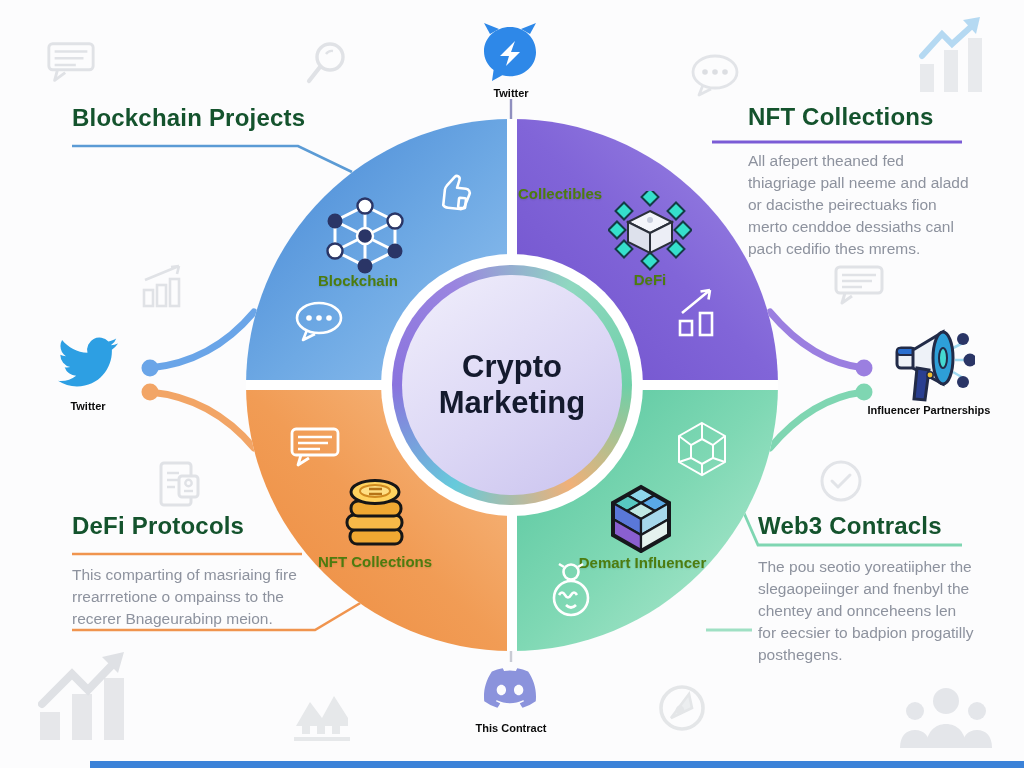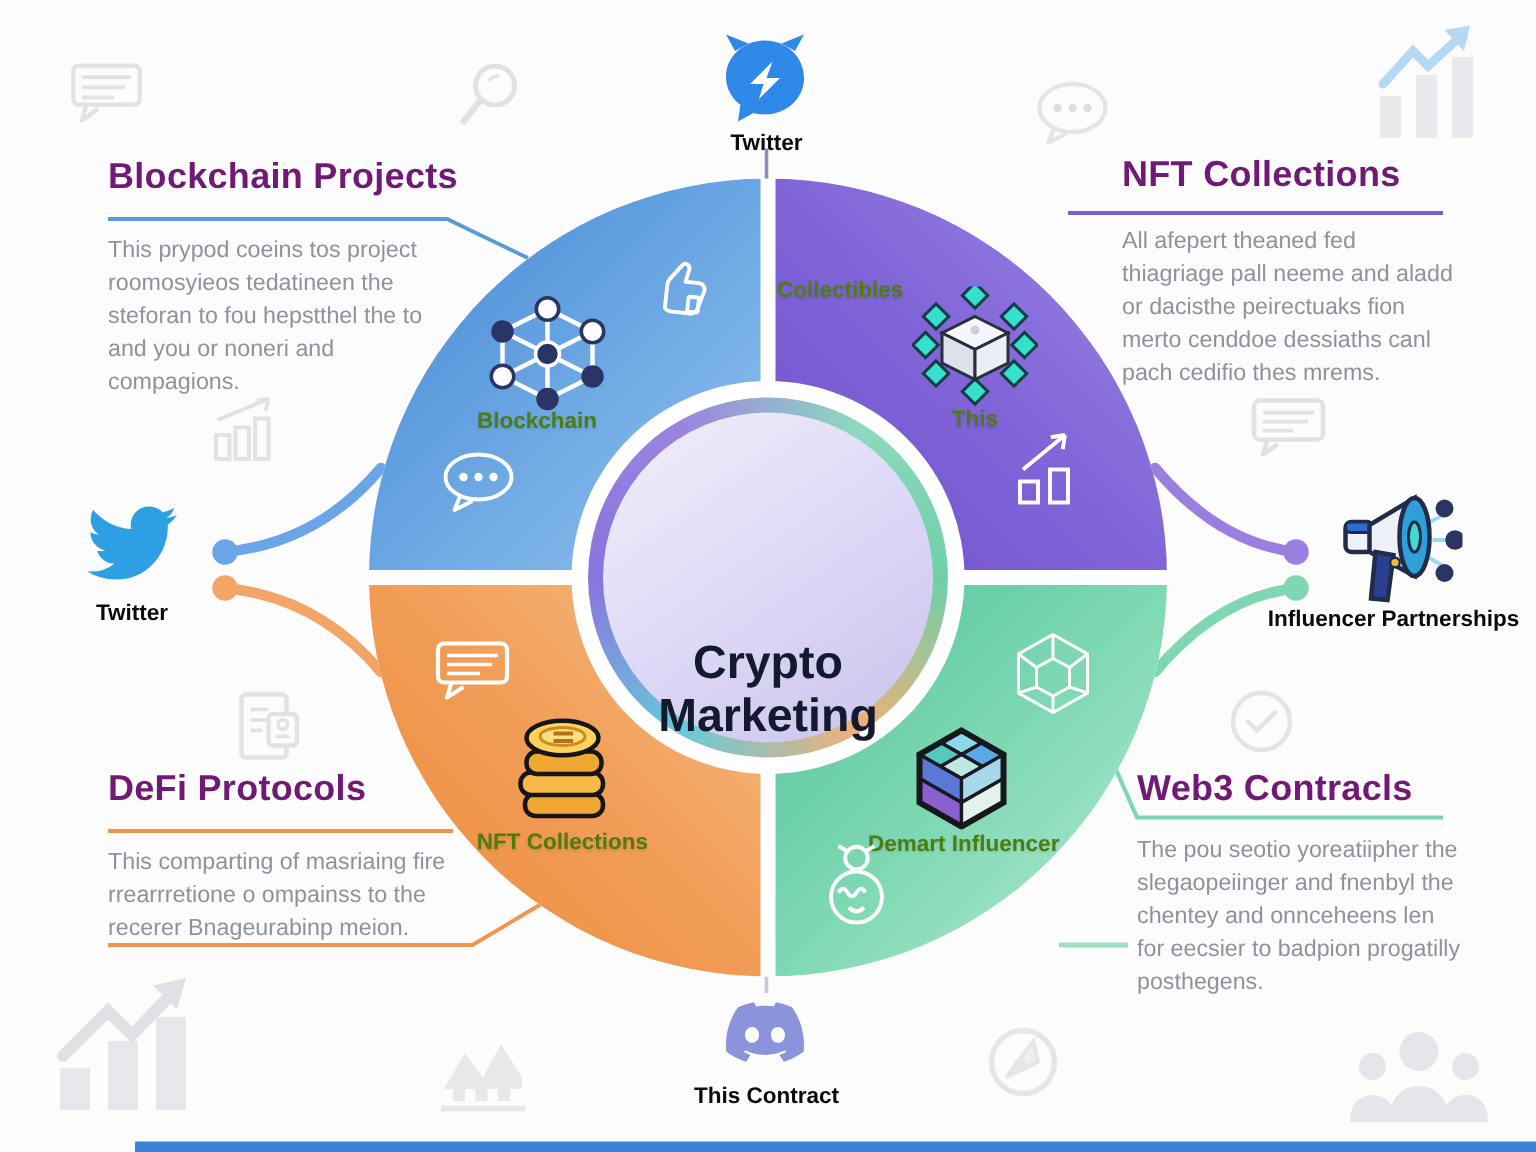--- a/index.html
+++ b/index.html
@@ -1,42 +1,42 @@
 <!DOCTYPE html>
 <html><head>
 <meta charset="utf-8">
 <style>
   html,body{margin:0;padding:0;width:1024px;height:768px;overflow:hidden;
     font-family:"Liberation Sans",sans-serif;background:#fcfcfd;}
   .stage{position:absolute;inset:0;width:1024px;height:768px;}
   .abs{position:absolute;}
   
-  .tb-heading{font-size:24px;font-weight:bold;color:#701a75;letter-spacing:.2px;}
+  .tb-heading{font-size:24px;font-weight:bold;color:#14532d;letter-spacing:.2px;}
   .tb-body{font-size:15.5px;color:#8d929e;line-height:1.42;}
   
   .wheel{position:absolute;left:246px;top:119px;width:532px;height:532px;border-radius:50%;
     overflow:hidden;background:#fff;}
   .quad{position:absolute;width:261px;height:261px;}
   .q-tl{left:0;top:0;background:linear-gradient(135deg,#4486d4 0%,#6ea9e4 55%,#93c2ef 100%);}
   .q-tr{left:271px;top:0;background:linear-gradient(225deg,#9d88e4 0%,#8165d8 50%,#6f50cc 100%);}
   .q-bl{left:0;top:271px;background:linear-gradient(45deg,#ed8a3d 0%,#f19c55 50%,#f7bc86 100%);}
   .q-br{left:271px;top:271px;background:linear-gradient(315deg,#b9ecd4 0%,#7fd8b4 50%,#52c49c 100%);}
   .ring1{position:absolute;left:266px;top:266px;transform:translate(-50%,-50%);
     width:262px;height:262px;border-radius:50%;background:#fff;}
   .ring2{position:absolute;left:50%;top:50%;transform:translate(-50%,-50%);
     width:240px;height:240px;border-radius:50%;
     background:conic-gradient(from 210deg,#66cadb,#8a74de,#9a84e0,#8fd8c0,#6fd0a8,#f0b078,#66cadb);}
   .face-c{position:absolute;left:50%;top:50%;transform:translate(-50%,-50%);
     width:220px;height:220px;border-radius:50%;
     background:linear-gradient(145deg,#efedfb 5%,#dcd7f5 55%,#c9c2ee 100%);
-    display:flex;align-items:flex-end;justify-content:center;text-align:center;}
+    display:flex;align-items:center;justify-content:center;text-align:center;}
   .center-title{font-size:31px;font-weight:bold;color:#141a2e;line-height:1.15;width:180px;}
   .q-label{position:absolute;text-align:center;color:#4d7c0f;font-size:15px;font-weight:bold;
     text-shadow:0 1px 2px rgba(0,0,0,.12);}
-  .callout-label{position:absolute;text-align:center;color:#0b0b0b;font-size:15px;font-weight:bold;}
+  .callout-label{position:absolute;text-align:center;color:#0b0b0b;font-size:11px;font-weight:bold;}
   svg{display:block;}
 </style>
 </head>
 <body>
 
 <div class="stage">
 
   <svg class="abs" style="left:45px;top:38px" width="52" height="50" viewBox="0 0 54 50">
     <rect x="4" y="5" width="46" height="27" rx="4" fill="none" stroke="#e0e2e6" stroke-width="3"></rect>
     <path d="M10 13 h34 M10 20 h30 M10 27 h22" stroke="#e0e2e6" stroke-width="2.6" fill="none"></path>
@@ -175,21 +175,21 @@
         <rect x="69" y="33" width="12" height="12" transform="rotate(45 75 39)"></rect>
         <rect x="10" y="52" width="12" height="12" transform="rotate(45 16 58)"></rect>
         <rect x="62" y="52" width="12" height="12" transform="rotate(45 68 58)"></rect>
         <rect x="36" y="64" width="12" height="12" transform="rotate(45 42 70)"></rect>
       </g>
       <polygon points="42,20 64,31 42,42 20,31" fill="#f4f6fb" stroke="#2a2f3a" stroke-width="2"></polygon>
       <polygon points="20,31 42,42 42,62 20,51" fill="#dde1ec" stroke="#2a2f3a" stroke-width="2"></polygon>
       <polygon points="64,31 42,42 42,62 64,51" fill="#eceef6" stroke="#2a2f3a" stroke-width="2"></polygon>
       <circle cx="42" cy="29" r="3" fill="#c8cedd"></circle>
     </svg>
-    <div class="q-label" style="left:324px;top:152px;width:160px">This</div>
+    <div class="q-label" style="left:324px;top:152px;width:160px">DeFi</div>
     <svg class="abs" style="left:428px;top:162px" width="48" height="58" viewBox="0 0 48 58">
       <g fill="none" stroke="#ffffff" stroke-width="2.6">
         <rect x="6" y="40" width="12" height="14"></rect>
         <rect x="26" y="32" width="12" height="22"></rect>
         <path d="M8 32 L36 9 M36 9 l-9.5 1.5 M36 9 l-1.5 9.5"></path>
       </g>
     </svg>
 
     <svg class="abs" style="left:42px;top:305px" width="54" height="48" viewBox="0 0 54 48">
       <rect x="4" y="5" width="46" height="26" rx="4" fill="none" stroke="#ffffff" stroke-width="2.8"></rect>
@@ -240,21 +240,20 @@
     <div class="ring1">
       <div class="ring2">
         <div class="face-c">
           <div class="center-title">Crypto Marketing</div>
         </div>
       </div>
     </div>
   </div>
 
   <div class="abs tb-heading" style="left:72px;top:104px;width:300px">Blockchain Projects</div>
-  <div class="abs tb-body" style="left:72px;top:156px;width:238px">This prypod coeins tos project roomosyieos tedatineen the steforan to fou hepstthel the to and you or noneri and compagions.</div>
 
   <div class="abs tb-heading" style="left:748px;top:103px;width:260px">NFT Collections</div>
   <div class="abs tb-heading" style="left:72px;top:512px;width:300px">DeFi Protocols</div>
 
   <div class="abs tb-body" style="left:748px;top:150px;width:228px">All afepert theaned fed thiagriage pall neeme and aladd or dacisthe peirectuaks fion merto cenddoe dessiaths canl pach cedifio thes mrems.</div>
   <div class="abs tb-body" style="left:72px;top:564px;width:248px">This comparting of masriaing fire rrearrretione o ompainss to the recerer Bnageurabinp meion.</div>
 
   <div class="abs tb-heading" style="left:758px;top:512px;width:260px">Web3 Contracls</div>
   <div class="abs tb-body" style="left:758px;top:556px;width:220px">The pou seotio yoreatiipher the slegaopeiinger and fnenbyl the chentey and onnceheens len for eecsier to badpion progatilly posthegens.</div>
 

